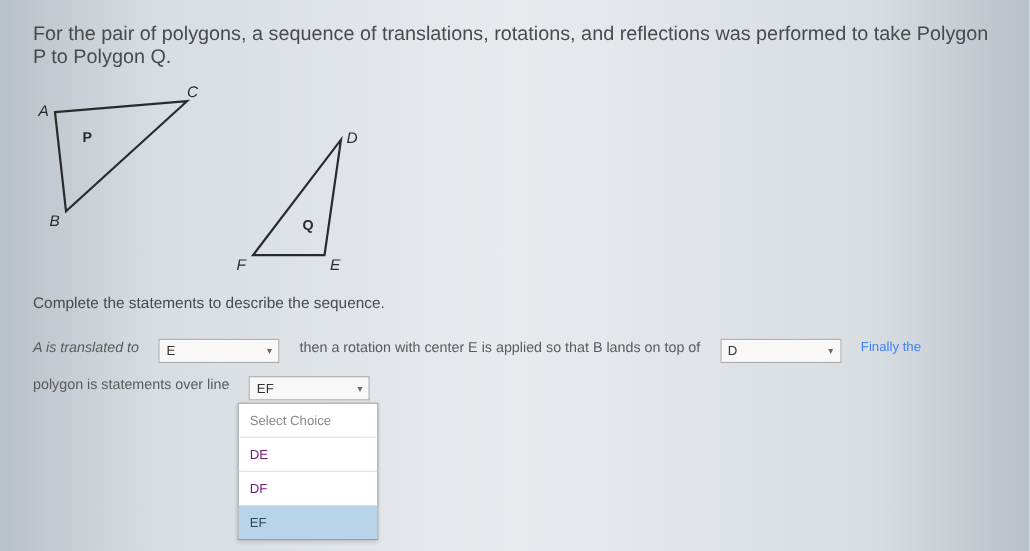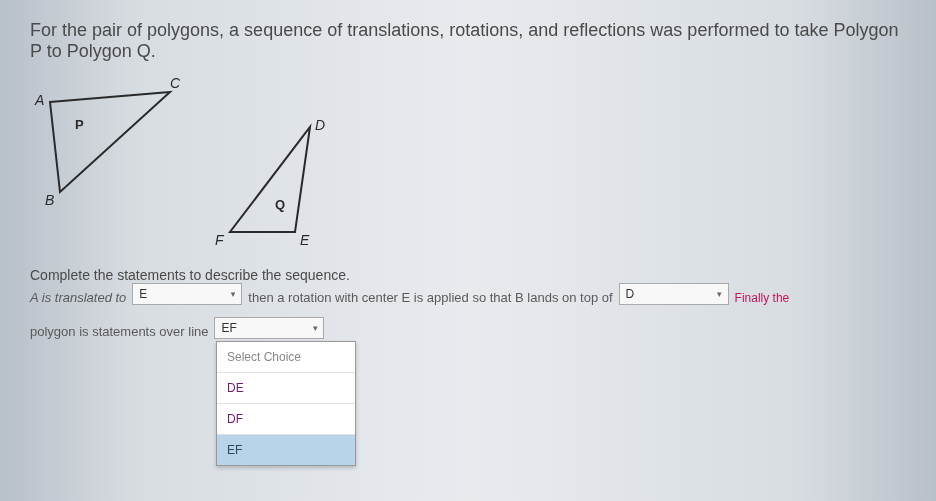--- a/index.html
+++ b/index.html
@@ -40,29 +40,30 @@
     }
     .poly-label {
       position: absolute;
       font-size: 13px;
       font-weight: bold;
       color: #2a2a2a;
     }
     .complete-text {
       font-size: 14px;
       color: #4a4a4a;
+      margin-bottom: 25px;
     }
     .statement-row {
       font-size: 13px;
       color: #5a5a5a;
       margin-bottom: 12px;
       display: flex;
-      align-items: flex-end;
+      align-items: flex-start;
       flex-wrap: wrap;
-      gap: 6px;
+      gap: 18px;
     }
     .dropdown-box {
       display: inline-flex;
       align-items: center;
       justify-content: space-between;
       background: #f8f8f8;
       border: 1px solid #aaa;
       padding: 3px 6px;
       min-width: 100px;
       height: 22px;
@@ -73,21 +74,21 @@
     .dropdown-box.medium { min-width: 110px; }
     .dropdown-arrow {
       font-size: 9px;
       color: #666;
       margin-left: 4px;
     }
     .dropdown-open {
       position: absolute;
       background: #fff;
       border: 1px solid #999;
-      width: 140px;
+      width: 128px;
       box-shadow: 0 2px 4px rgba(0,0,0,0.2);
     }
     .dropdown-option {
       padding: 8px 10px;
       font-size: 12px;
       color: #701a75;
       border-bottom: 1px solid #e0e0e0;
       cursor: pointer;
     }
     .dropdown-option.header {
@@ -96,21 +97,21 @@
     .dropdown-option.selected {
       background: #b8d4e8;
       color: #2a4a5a;
     }
     .dropdown-option:last-child {
       border-bottom: none;
     }
     .italic { font-style: italic; }
     .finally-text {
       font-size: 12px;
-      color: #be185d;
+      color: #3b82f6;
     }
   </style>
 </head>
 <body>
 
 <div class="instruction">For the pair of polygons, a sequence of translations, rotations, and reflections was performed to take Polygon P to Polygon Q.</div>
 
 <div class="triangles-area">
   <div class="triangle-p">
     <svg width="160" height="130">

